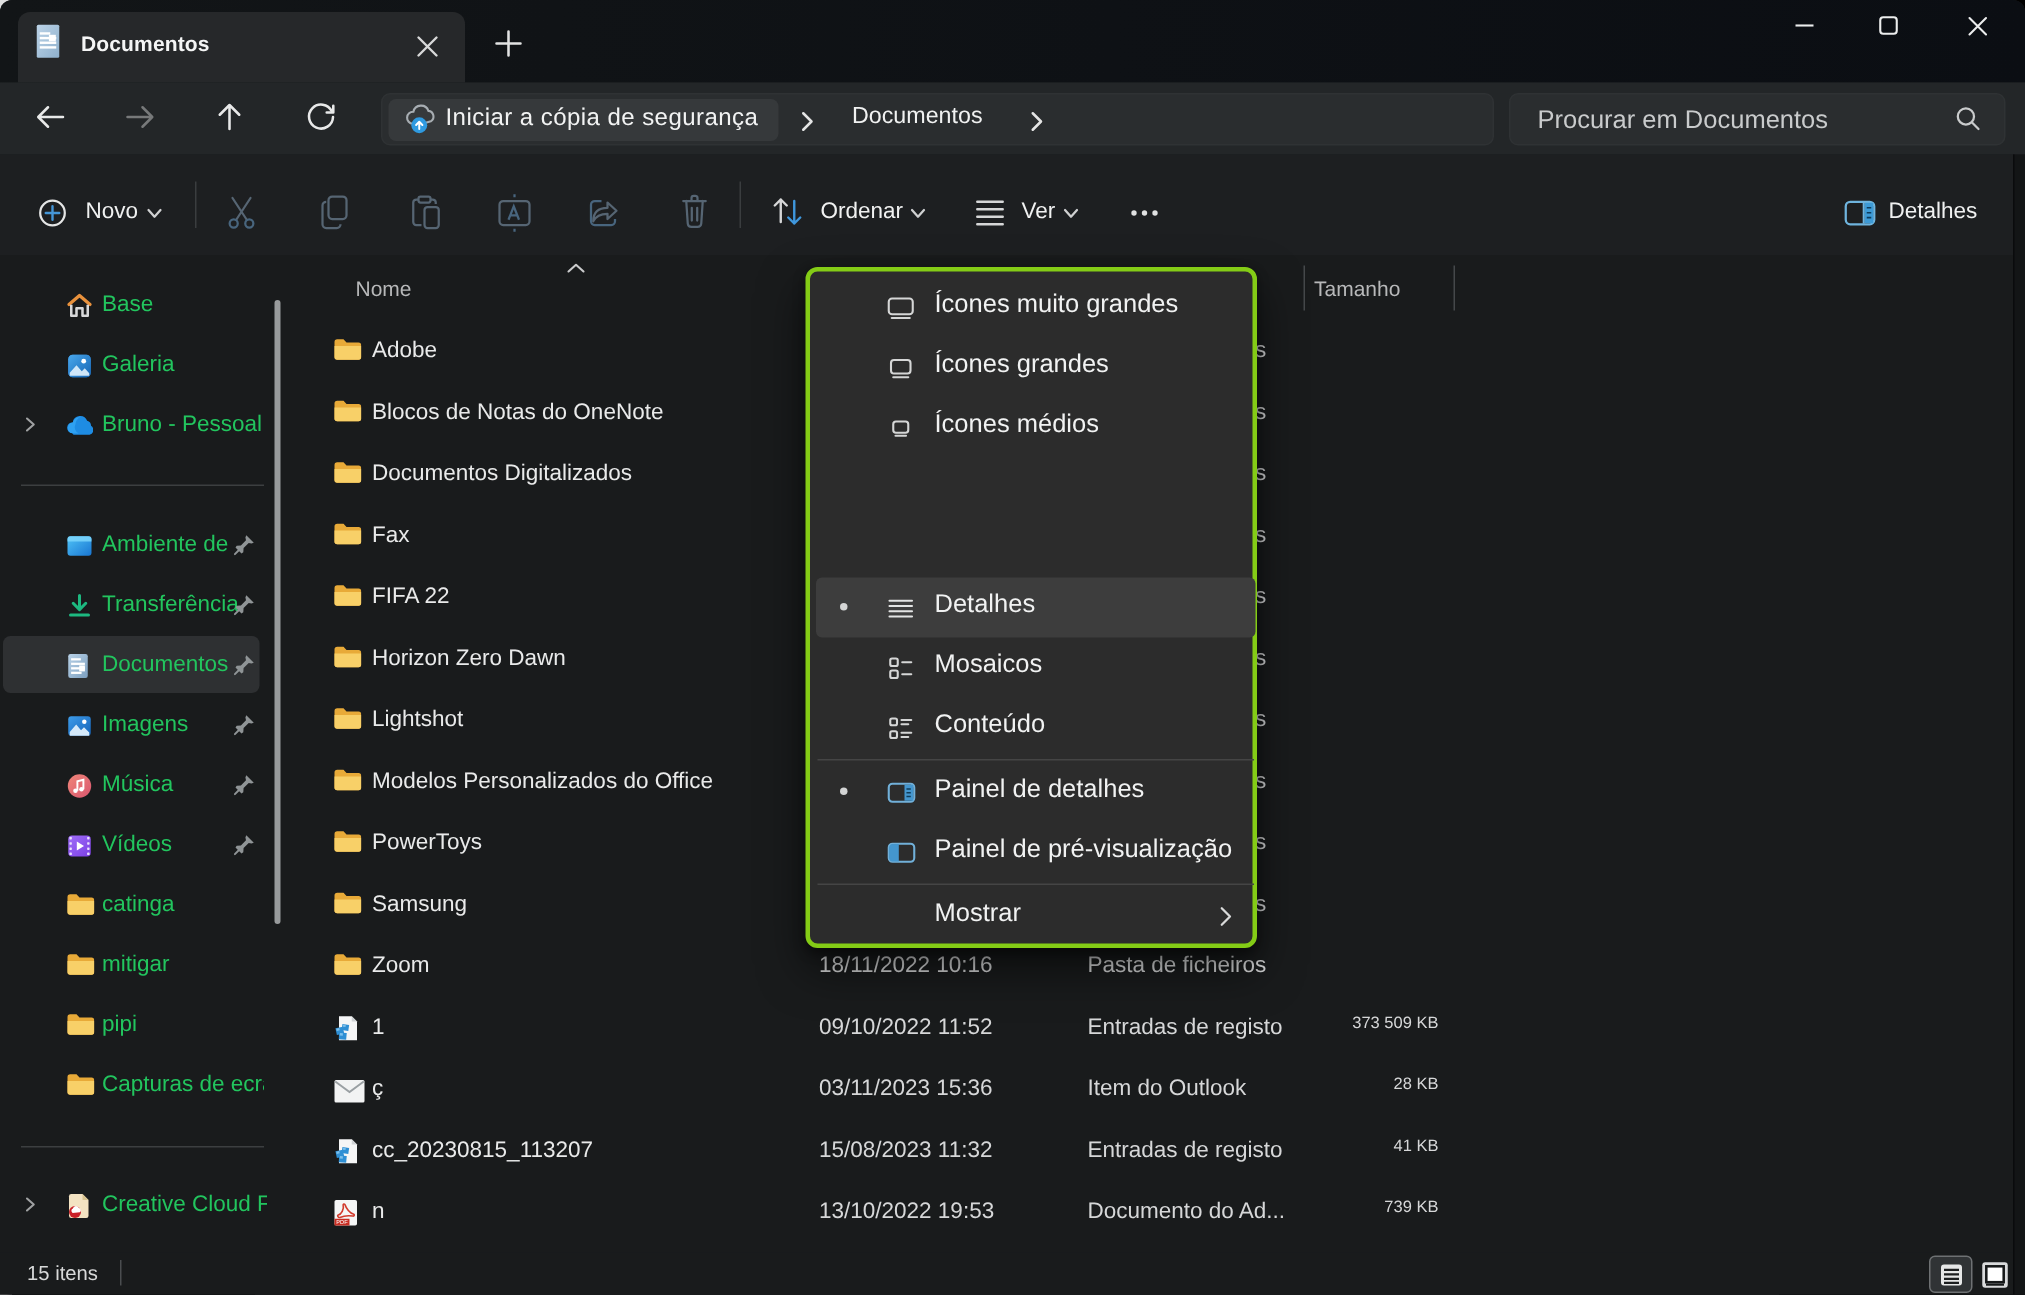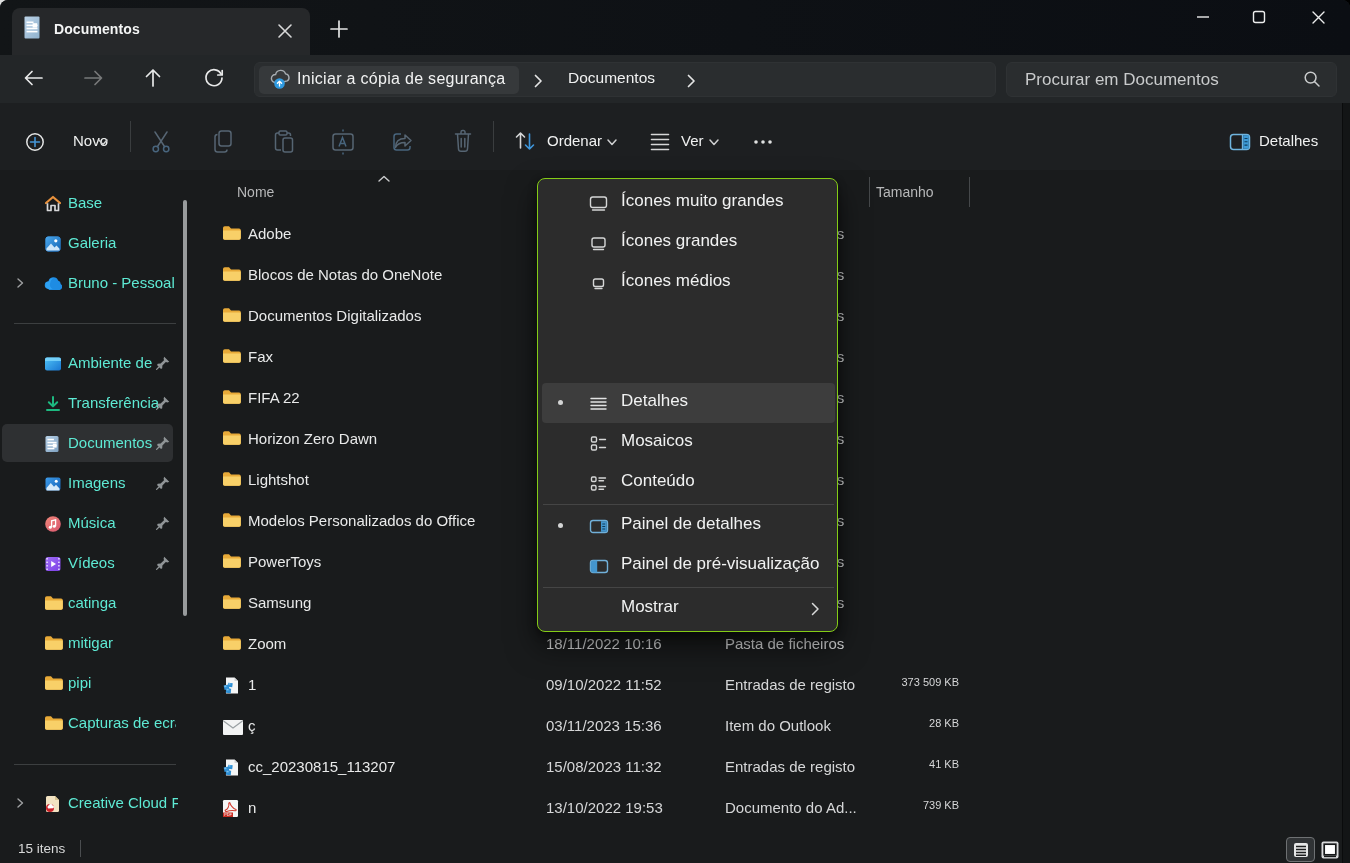--- a/index.html
+++ b/index.html
@@ -25,42 +25,42 @@
 #search span{position:absolute;left:18px;top:7px;font-size:17px;color:#c9cbcc;}
 
 #toolbar{position:absolute;left:0;top:103px;width:1350px;height:67px;background:#1d1f21;}
 .tsep{position:absolute;top:18px;width:1px;height:31px;background:#3a3d3f;}
 .tbtn{position:absolute;top:19px;}
 .tlabel{font-size:15px;color:#f0f1f1;}
 
 #sidebar{position:absolute;left:0;top:170px;width:190px;height:665px;}
 .srow{position:absolute;left:0;width:190px;height:40px;}
 .srow .sic{position:absolute;left:44px;top:11px;}
-.srow .stx{position:absolute;left:68px;top:10px;font-size:15px;color:#5eead4;white-space:nowrap;text-align:right;}
+.srow .stx{position:absolute;left:68px;top:10px;font-size:15px;color:#22c55e;white-space:nowrap;text-align:right;}
 .srow .pin{position:absolute;left:155px;top:11px;}
 .srow .exp{position:absolute;left:14px;top:13px;}
 #selrow{position:absolute;left:2px;top:254px;width:171px;height:38px;background:#2e3032;border-radius:5px;}
 .ssep{position:absolute;left:14px;width:162px;height:1px;background:#3c3f40;}
 #sthumb{position:absolute;left:183px;top:30px;width:4px;height:416px;background:#989b9c;border-radius:2px;}
 
 #main{position:absolute;left:190px;top:170px;width:1160px;height:665px;}
 .hdrtx{position:absolute;top:14px;font-size:14px;color:#b7b8b9;}
 .hsep{position:absolute;top:7px;width:1px;height:30px;background:#45484a;}
 .frow{position:absolute;left:0;width:1160px;height:41px;}
 .frow .fic{position:absolute;left:32px;top:11px;}
 .frow .fname{position:absolute;left:58px;top:11px;font-size:15px;color:#e9eaea;white-space:nowrap;}
 .frow .fdate{position:absolute;left:356px;top:11px;font-size:15px;color:#d6d7d8;white-space:nowrap;}
 .frow .ftype{position:absolute;left:535px;top:11px;font-size:15px;color:#d6d7d8;white-space:nowrap;}
 .frow .fsize{position:absolute;left:619px;top:11px;width:150px;text-align:right;font-size:11px;color:#d6d7d8;white-space:nowrap;}
 
 #statusbar{position:absolute;left:0;top:835px;width:1350px;height:28px;background:#191b1c;text-align:right;}
 #statusbar .cnt{position:absolute;left:18px;top:6px;font-size:13.5px;color:#d8d9d9;}
 #statusbar .sdiv{position:absolute;left:80px;top:5px;width:1px;height:17px;background:#4a4d4f;}
 
-#menu{position:absolute;left:537px;top:178px;width:301px;height:454px;background:#2c2c2c;border:1px solid #84cc16;border-radius:8px;box-shadow:0 14px 30px rgba(0,0,0,.55),0 3px 8px rgba(0,0,0,.4);}
+#menu{position:absolute;left:537px;top:178px;width:301px;height:454px;background:#2c2c2c;border:3px solid #84cc16;border-radius:8px;box-shadow:0 14px 30px rgba(0,0,0,.55),0 3px 8px rgba(0,0,0,.4);}
 .mrow{position:absolute;left:4px;width:293px;height:40px;}
 .mrow.hl{background:#3d3d3d;border-radius:4px;}
 .mrow .mic{position:absolute;left:47px;top:11px;}
 .mrow .mtx{position:absolute;left:79px;top:8px;font-size:17px;color:#f1f2f2;white-space:nowrap;}
 .mrow .dot{position:absolute;left:16px;top:17px;width:5px;height:5px;border-radius:50%;background:#d4d5d5;}
 .msep{position:absolute;left:5px;width:291px;height:1px;background:#454545;}
 svg{display:block;}
 </style></head>
 <body>
 <div style="position:absolute;left:0;top:0;width:9px;height:12px;background:#dfe0e0;"></div>
@@ -140,21 +140,21 @@
           <path d="M12.7 12.7 L17 17" stroke="#c9cbcc" stroke-width="1.5" stroke-linecap="round"></path>
         </svg>
   </div>
 </div>
 
 <div id="toolbar">
   <svg class="tbtn" style="left:21px" width="40" height="40" viewBox="0 0 40 40">
         <circle cx="14" cy="20" r="8.2" fill="none" stroke="#e4e5e5" stroke-width="1.5"></circle>
         <path d="M14 15.5 L14 24.5 M9.5 20 L18.5 20" stroke="#4596d7" stroke-width="1.6" stroke-linecap="round"></path>
       </svg>
-  <span class="tlabel abs" style="left:73px;top:29px">Novo</span>
+  <span class="tlabel abs" style="left:57px;top:29px">Novo</span>
   <svg class="abs" style="left:96px;top:32px" width="14" height="14" viewBox="0 0 14 14">
         <path d="M3 5 L7 9.5 L11 5" stroke="#cfd0d1" stroke-width="1.5" fill="none" stroke-linecap="round" stroke-linejoin="round"></path>
       </svg>
   <div class="tsep" style="left:130px"></div>
 
   <svg class="tbtn" style="left:150px" width="22" height="40" viewBox="0 0 22 40">
         <g stroke="#566573" stroke-width="1.5" fill="none" stroke-linecap="round">
           <path d="M5 10 L14.5 24.5 M17 10 L7.5 24.5"></path>
           <circle cx="5.8" cy="27" r="2.7" stroke="#48657e"></circle>
           <circle cx="16.2" cy="27" r="2.7" stroke="#48657e"></circle>

